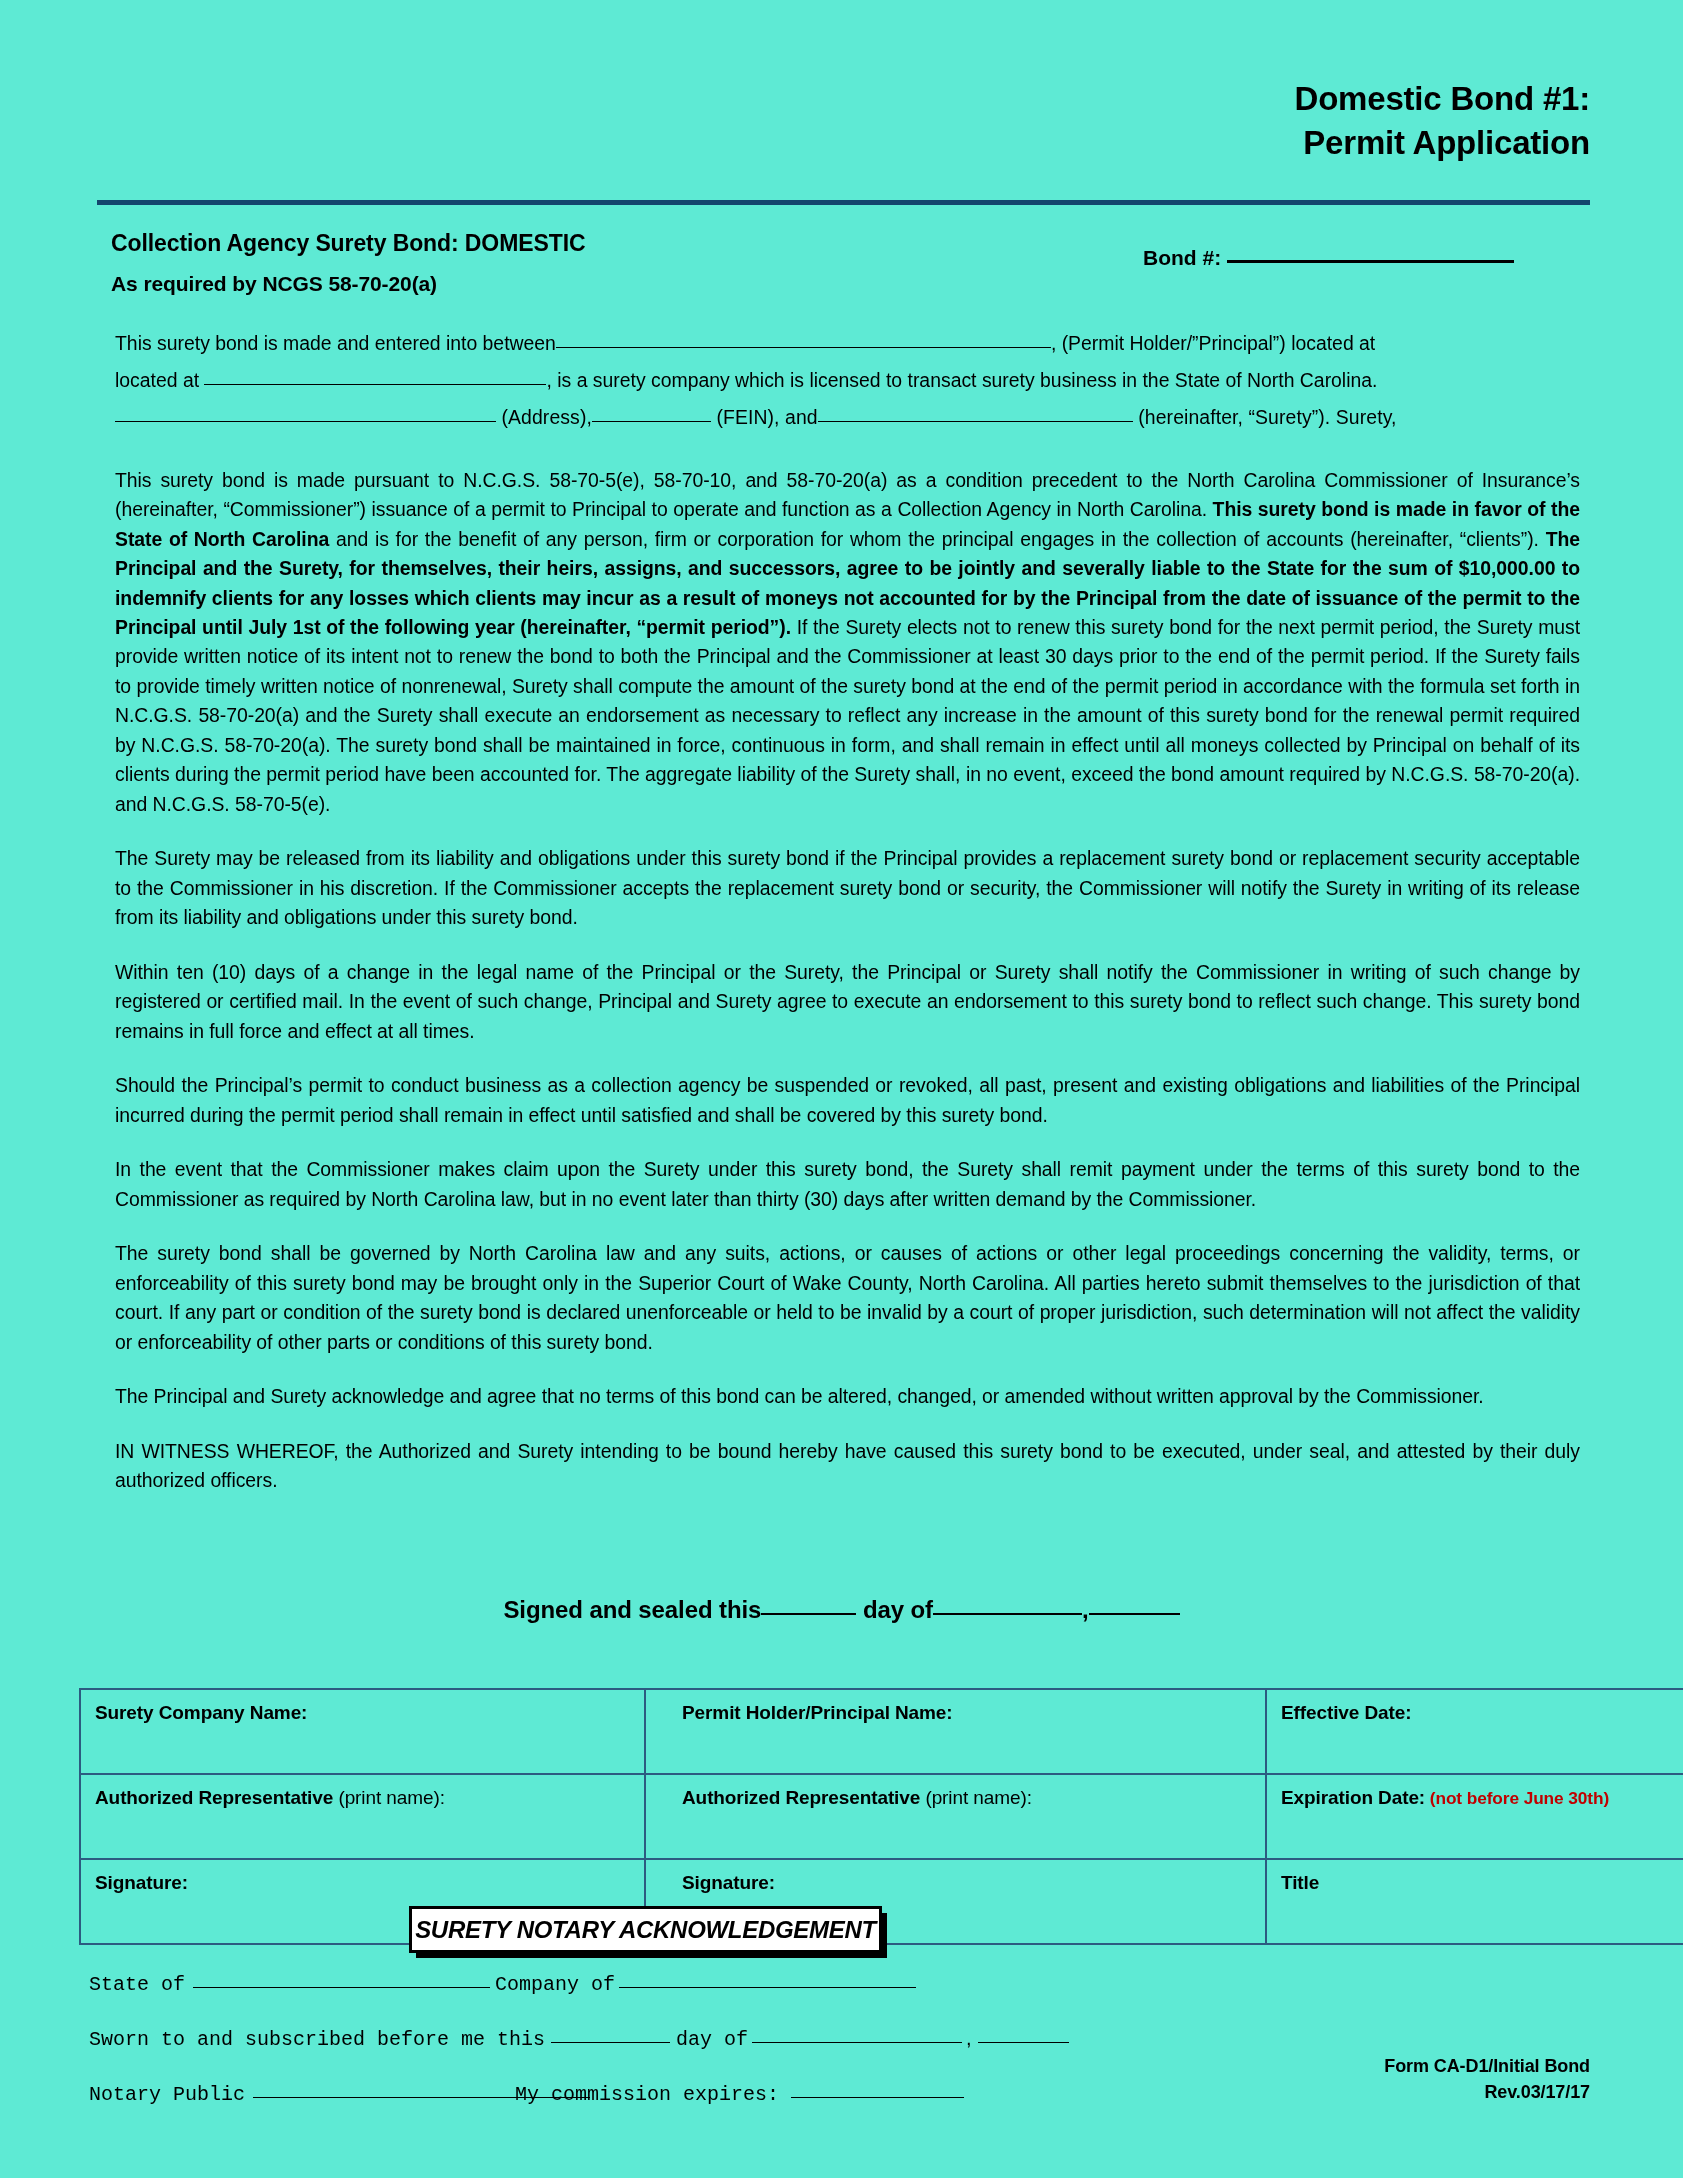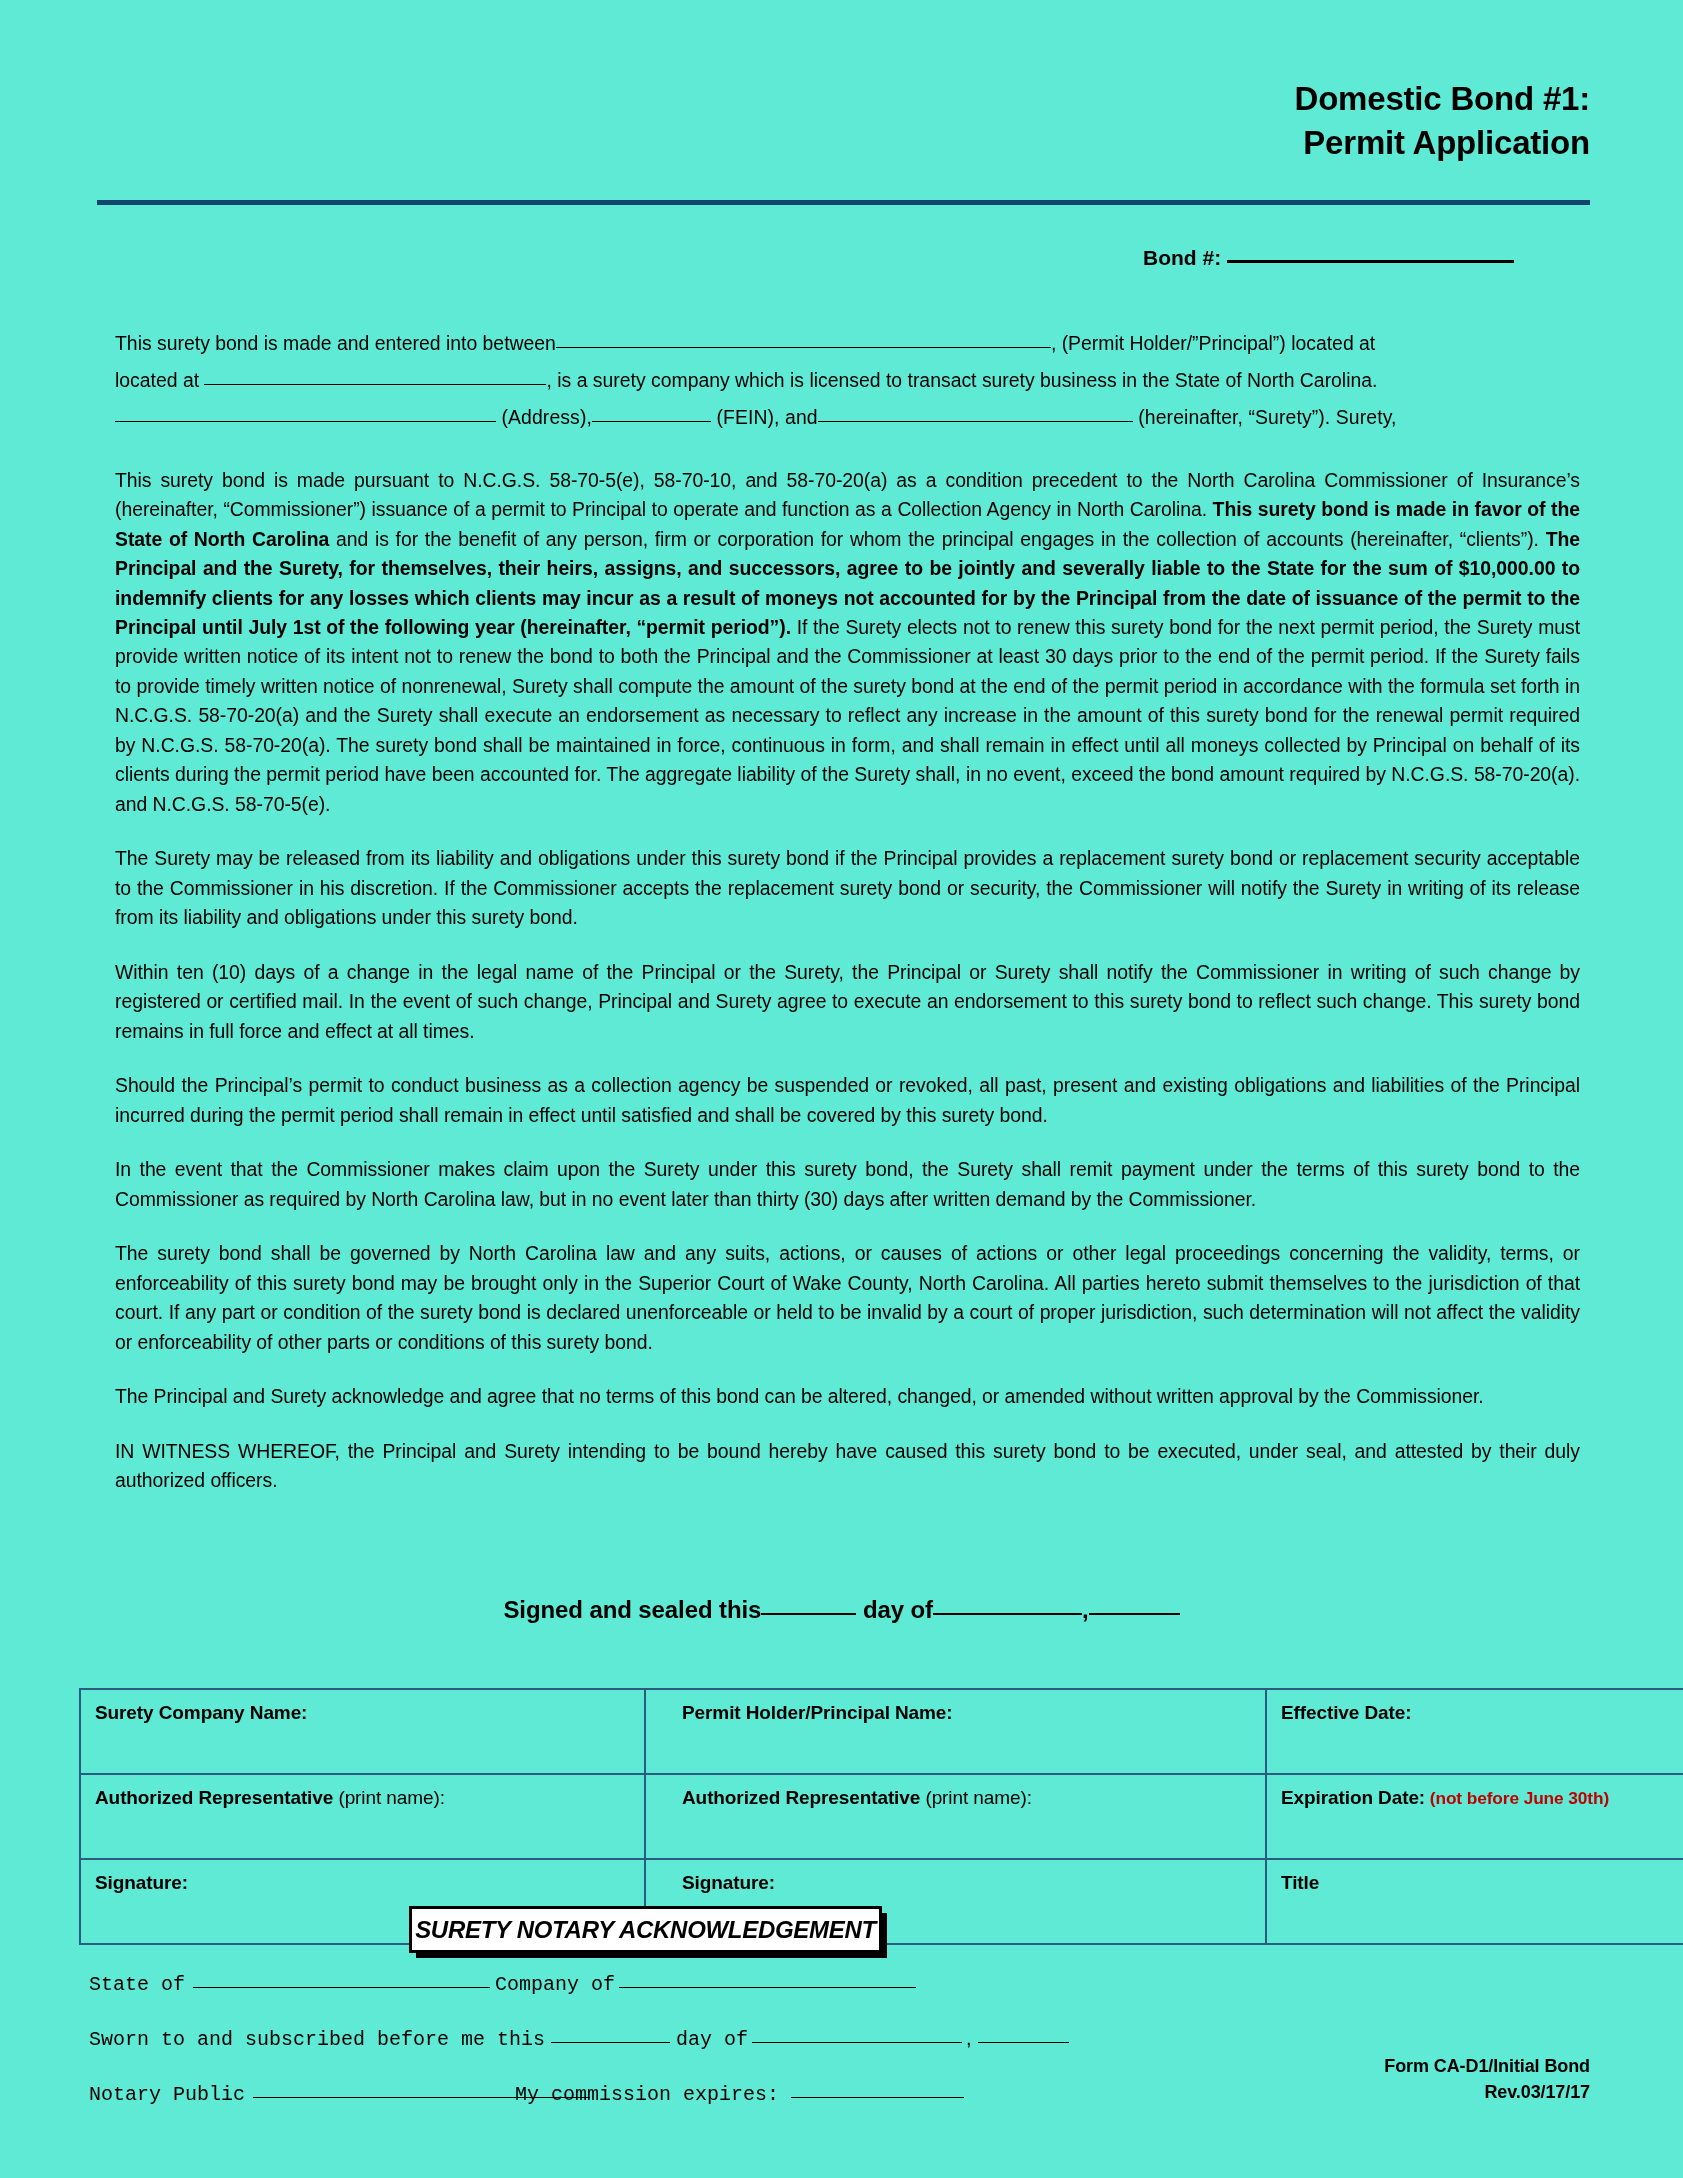--- a/index.html
+++ b/index.html
@@ -223,20 +223,24 @@
 
 <div class="page">
 
   <div class="doc-title">
     <span>Domestic Bond #1:</span>
     <span class="line2">Permit Application</span>
   </div>
 
   <div class="header-rule"></div>
 
+  <div class="subtitle-block">
+    <div class="subtitle-main">Collection Agency Surety Bond: DOMESTIC</div>
+    <div class="subtitle-sub">As required by NCGS 58-70-20(a)</div>
+  </div>
 
   <div class="bondno-block">
     <span>Bond #:</span><span class="blank"></span>
   </div>
 
   <div class="body-area">
 
     <div class="intro">
       <div class="intro-line">
         <span>This surety bond is made and entered into between</span><span class="fill f-name"></span><span>, (Permit Holder/”Principal”) located at</span>
@@ -259,21 +263,21 @@
     <p class="para">Within ten (10) days of a change in the legal name of the Principal or the Surety, the Principal or Surety shall notify the Commissioner in writing of such change by registered or certified mail. In the event of such change, Principal and Surety agree to execute an endorsement to this surety bond to reflect such change. This surety bond remains in full force and effect at all times.</p>
 
     <p class="para">Should the Principal’s permit to conduct business as a collection agency be suspended or revoked, all past, present and existing obligations and liabilities of the Principal incurred during the permit period shall remain in effect until satisfied and shall be covered by this surety bond.</p>
 
     <p class="para">In the event that the Commissioner makes claim upon the Surety under this surety bond, the Surety shall remit payment under the terms of this surety bond to the Commissioner as required by North Carolina law, but in no event later than thirty (30) days after written demand by the Commissioner.</p>
 
     <p class="para">The surety bond shall be governed by North Carolina law and any suits, actions, or causes of actions or other legal proceedings concerning the validity, terms, or enforceability of this surety bond may be brought only in the Superior Court of Wake County, North Carolina. All parties hereto submit themselves to the jurisdiction of that court. If any part or condition of the surety bond is declared unenforceable or held to be invalid by a court of proper jurisdiction, such determination will not affect the validity or enforceability of other parts or conditions of this surety bond.</p>
 
     <p class="para">The Principal and Surety acknowledge and agree that no terms of this bond can be altered, changed, or amended without written approval by the Commissioner.</p>
 
-    <p class="para tight">IN WITNESS WHEREOF, the Principal and Surety intending to be bound hereby have caused this surety bond to be executed, under seal, and attested by their duly authorized officers.</p>
+    <p class="para tight">IN WITNESS WHEREOF, the Authorized and Surety intending to be bound hereby have caused this surety bond to be executed, under seal, and attested by their duly authorized officers.</p>
   </div>
 
   <div class="signed-line">
     <span>Signed and sealed this</span><span class="sfill sf1"></span>
     <span>day of</span><span class="sfill sf2"></span><span>,</span><span class="sfill sf3"></span>
   </div>
 
   <table class="sig-table">
     <tbody>
         <tr>

